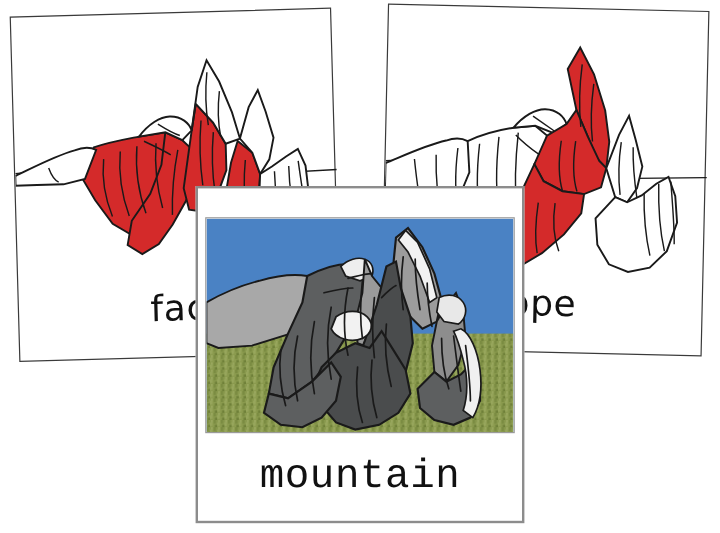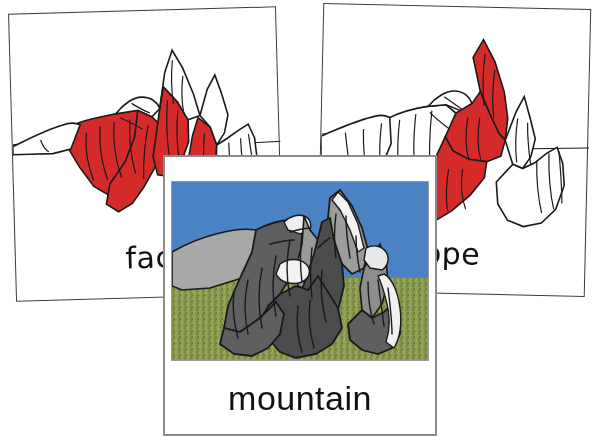--- a/index.html
+++ b/index.html
@@ -96,21 +96,21 @@
     box-sizing: border-box;
   }
   .front-image svg { display: block; }
 
   .front-word {
     position: absolute;
     left: 0;
     right: 0;
     top: 222px;
     text-align: center;
-    font-family: Liberation Sans, sans-serif;
+    font-family: Liberation Mono, monospace;
     font-size: 34px;
     color: #111111;
     letter-spacing: 0.5px;
   }
 </style>
 </head>
 <body>
 
 <div class="stage">
 

